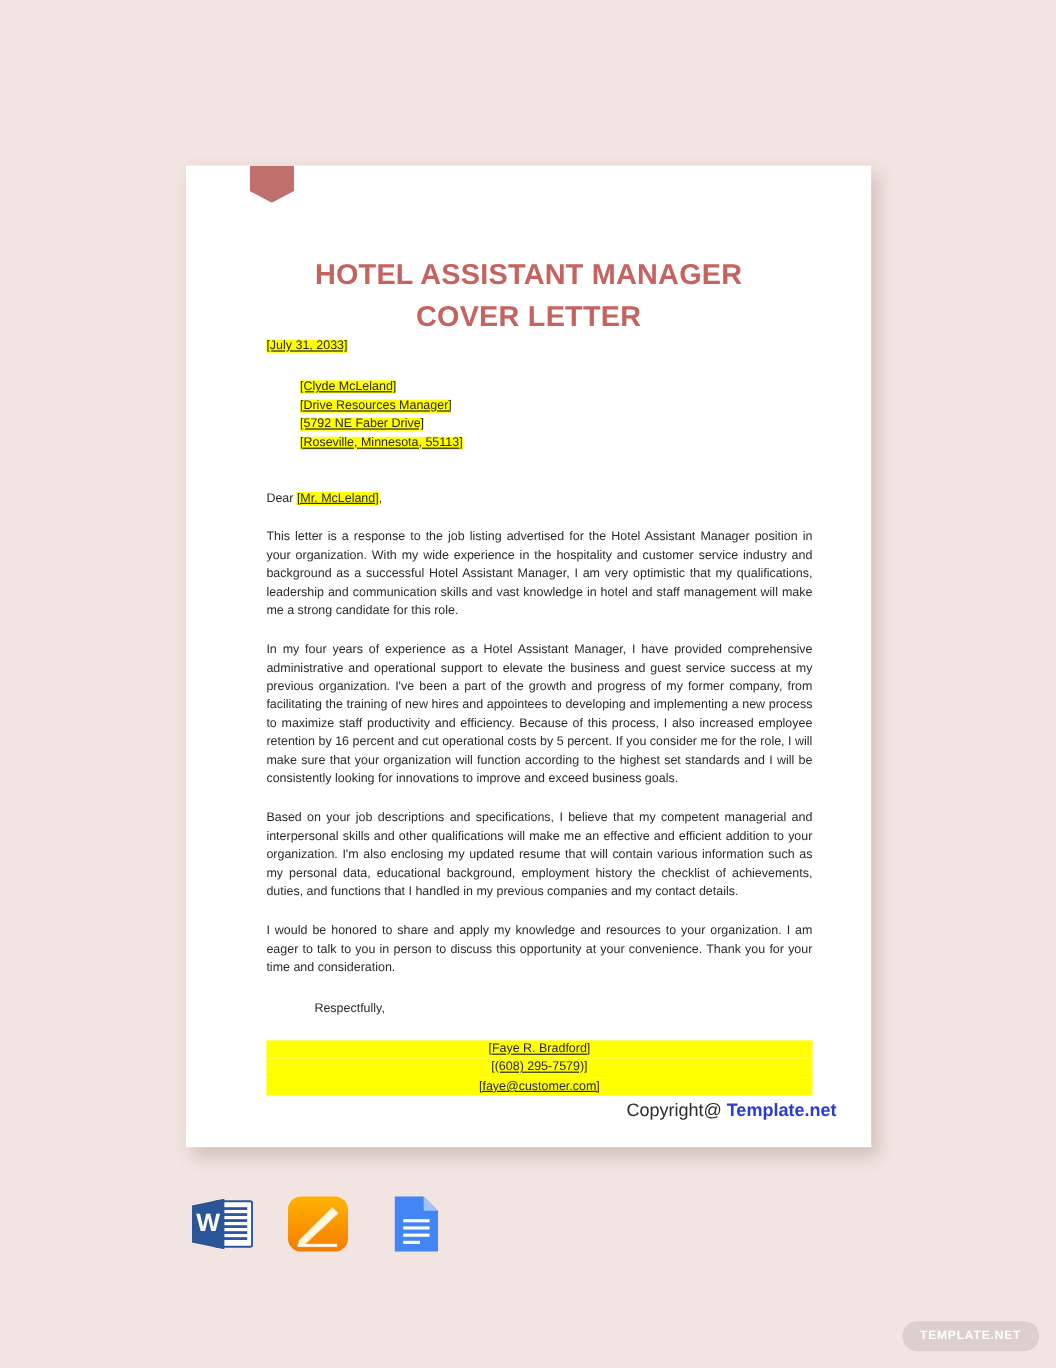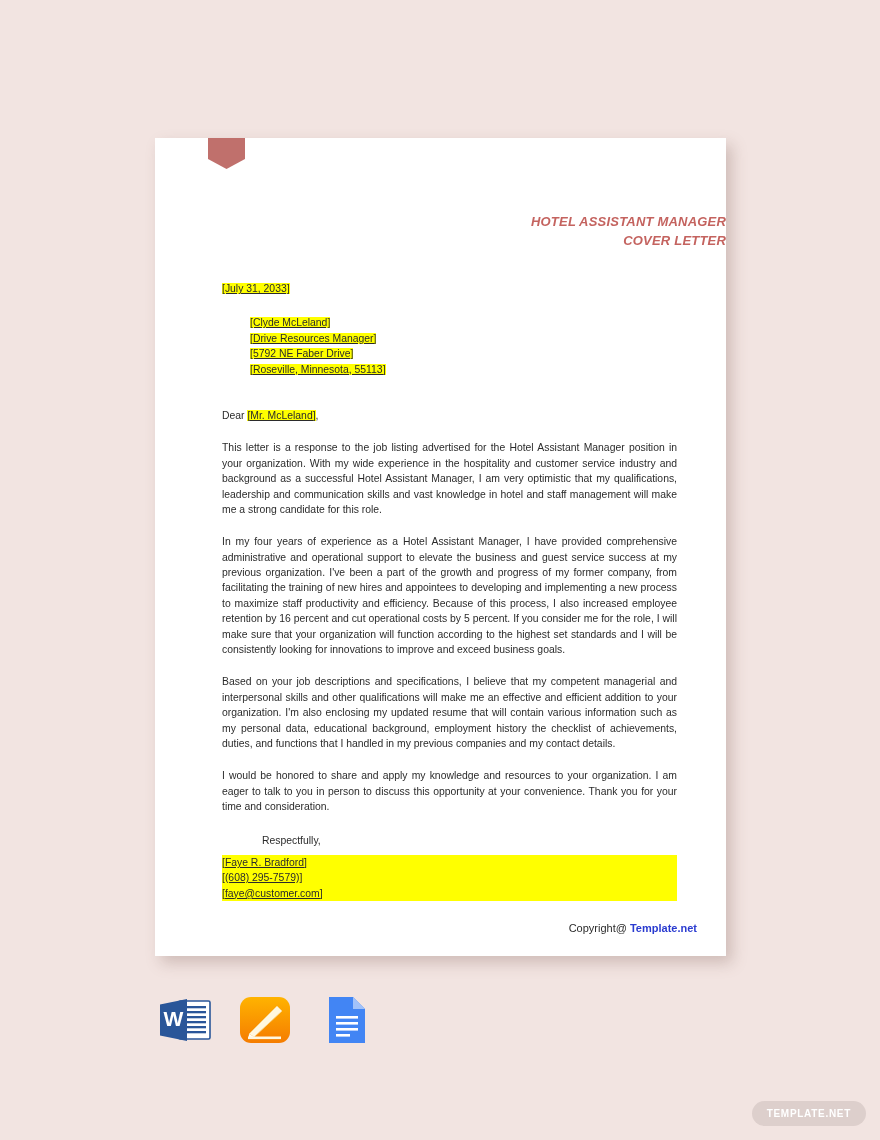--- a/index.html
+++ b/index.html
@@ -41,27 +41,26 @@
     height: 31px;
     background: #c0706c;
     clip-path: polygon(0 0, 100% 0, 100% 68%, 50% 100%, 0 68%);
   }
 
   .doc-title {
     position: absolute;
     left: 0;
     right: 0;
     top: 74px;
-    text-align: right;
+    text-align: center;
     color: #c4635f;
-    font-size: 13px;
+    font-size: 24px;
     font-weight: bold;
     line-height: 1.47;
     letter-spacing: 0.2px;
-    font-style: italic;
   }
   .doc-title .tline { display: block; }
 
   .body-area {
     position: absolute;
     left: 67px;
     top: 143px;
     width: 455px;
   }
 
@@ -84,28 +83,28 @@
 
   .salutation { margin-top: 31px; }
 
   .para {
     text-align: justify;
     margin-top: 17px;
   }
 
   .closing { margin-top: 18px; padding-left: 40px; }
 
-  .sig-block { margin-top: 7px; }
+  .sig-block { margin-top: 19px; text-align: center; }
   .sig-block span { display: block; }
 
   .copyright {
     position: absolute;
     right: 29px;
     bottom: 22px;
-    font-size: 11px;
+    font-size: 15px;
     color: #2b2b2b;
   }
   .copyright .tnet {
     color: #2a3bd0;
     font-weight: bold;
   }
 
   
   .formats {
     position: absolute;

